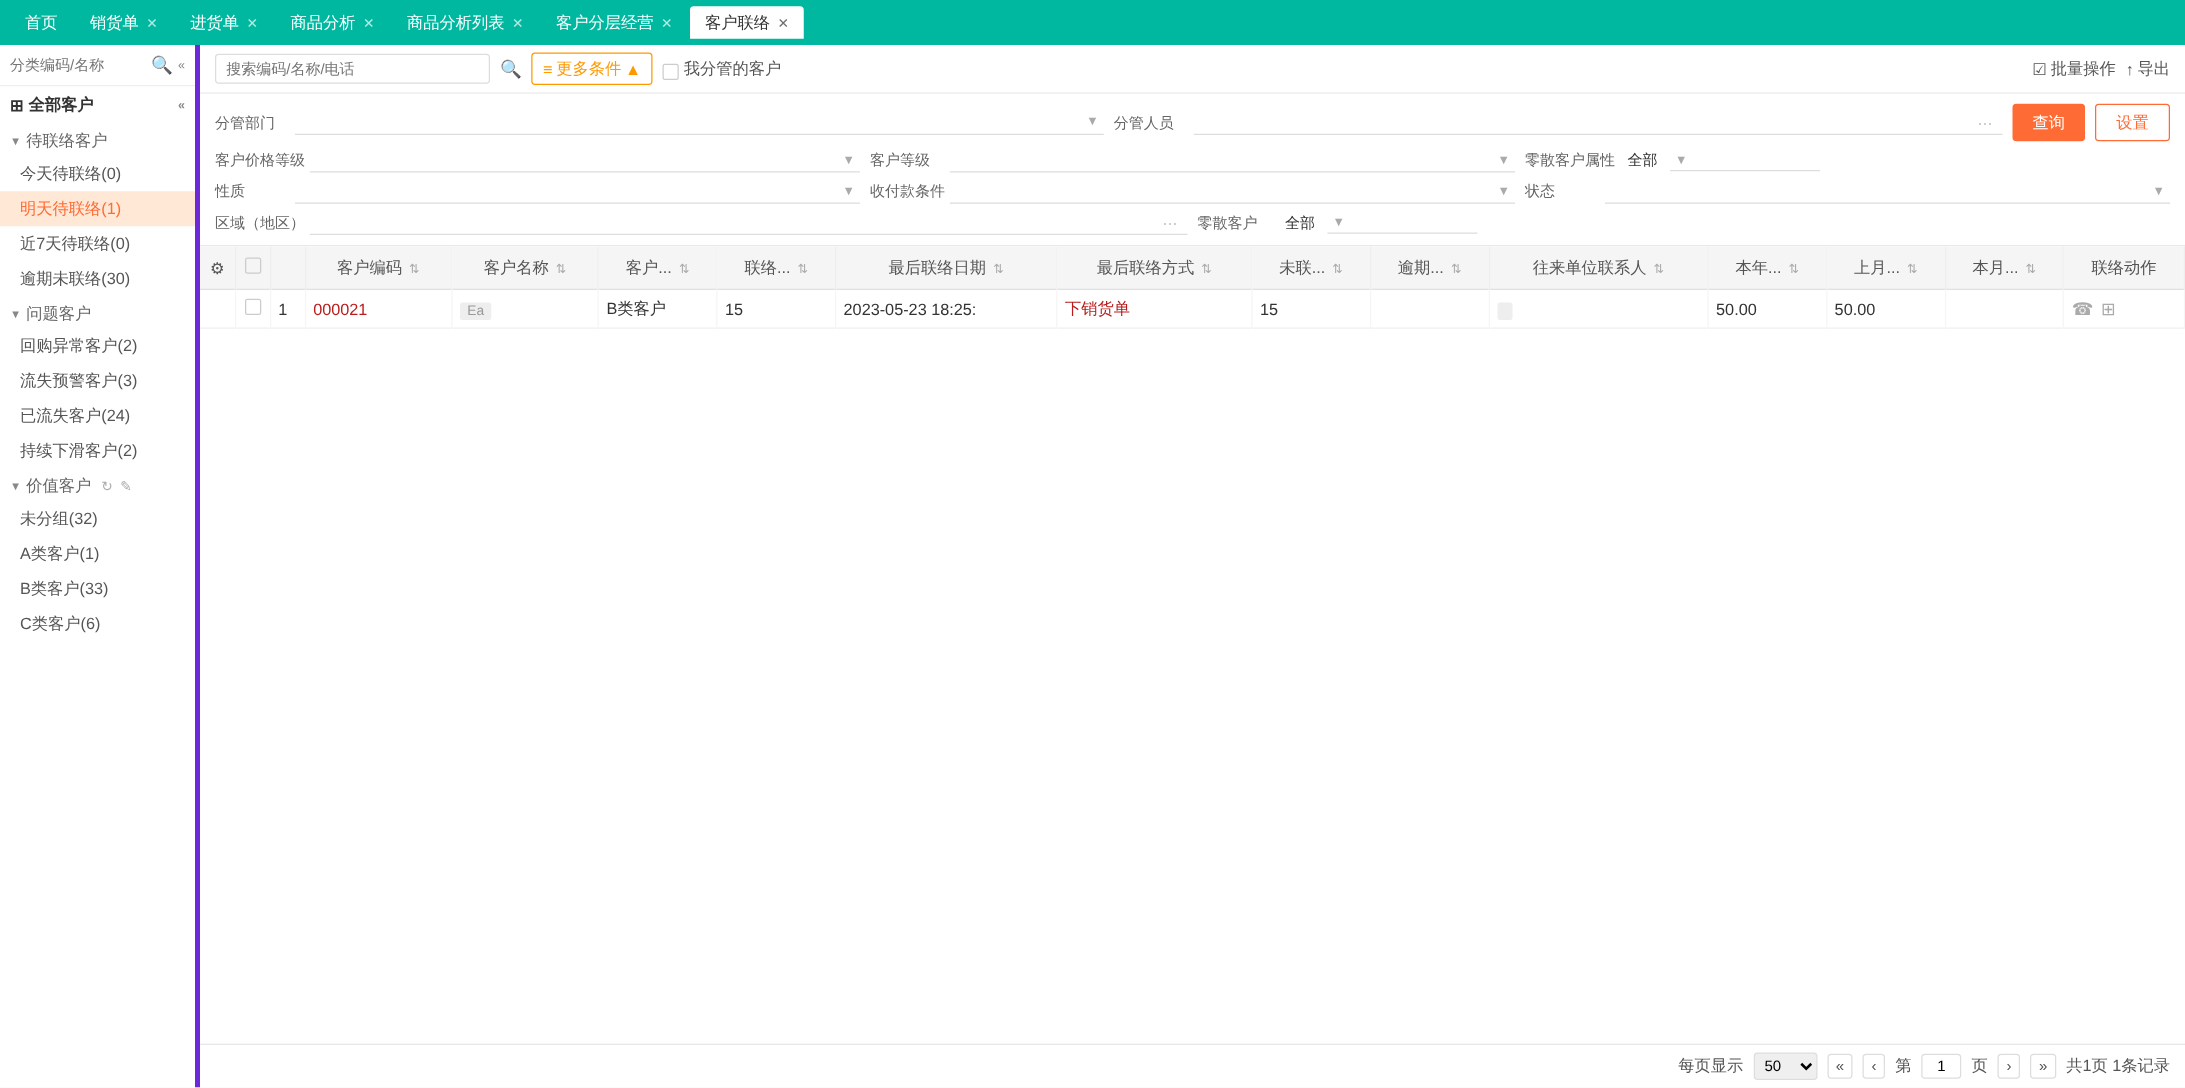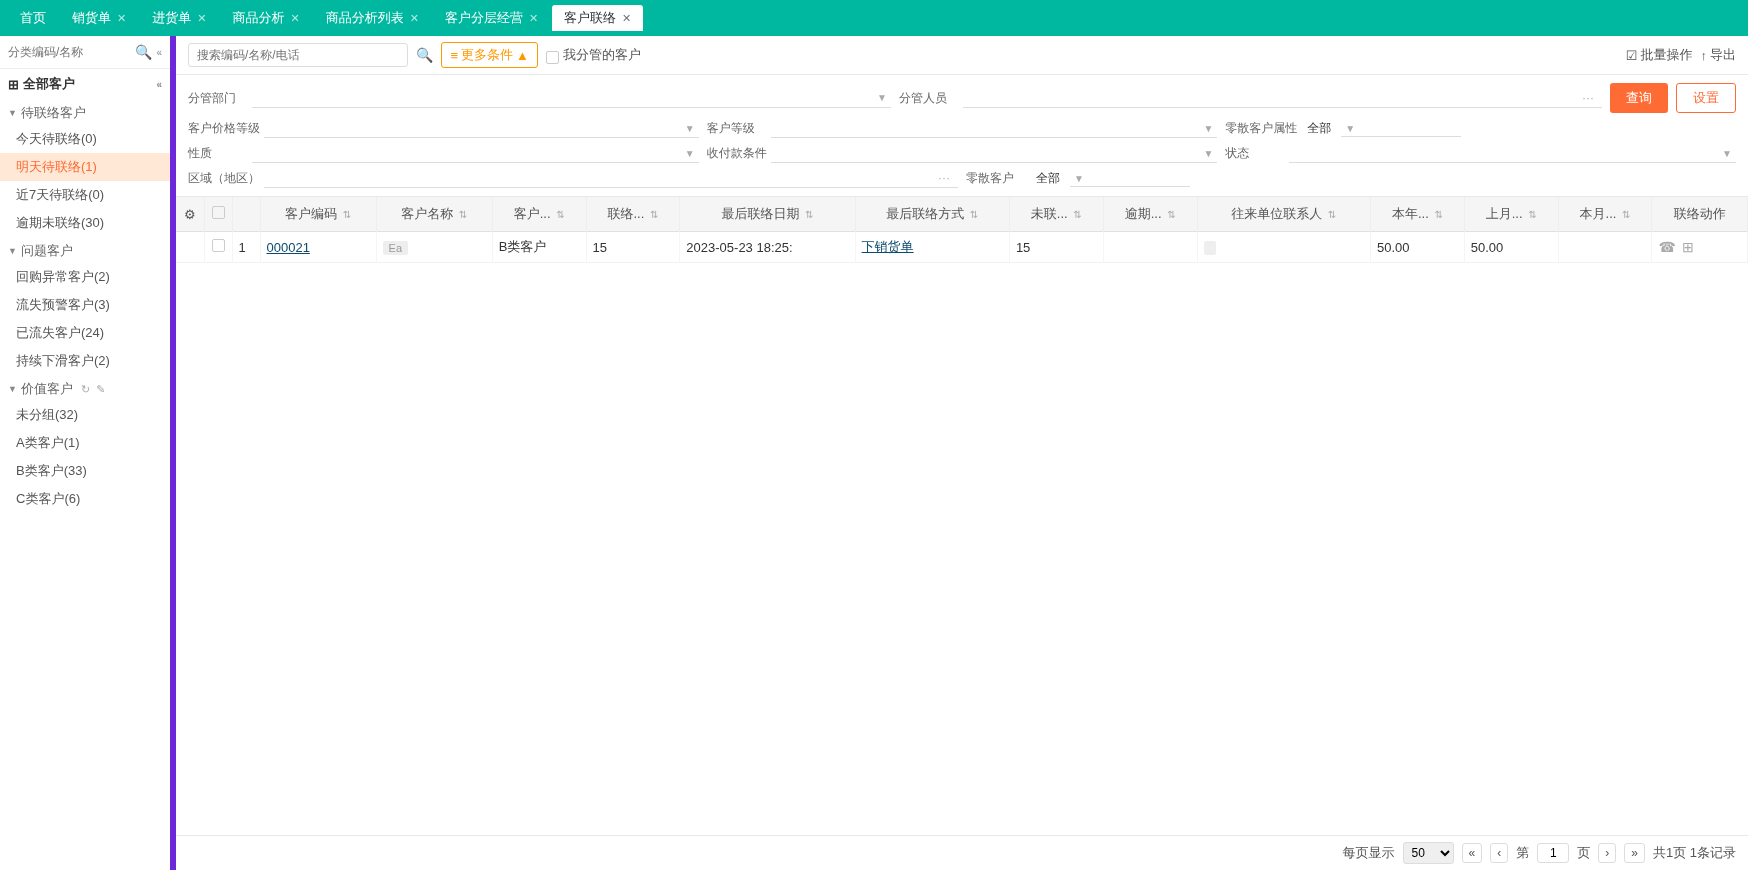--- a/index.html
+++ b/index.html
@@ -28,23 +28,23 @@
     .nav-home { background: transparent; }
 
     
     .main-layout {
       display: flex;
       height: calc(100vh - 36px);
     }
 
     
     .sidebar {
-      width: 176px;
+      width: 160px;
       background: #fff;
-      border-right: 6px solid #6d28d9;
+      border-right: 4px solid #6d28d9;
       overflow-y: auto;
       flex-shrink: 0;
     }
     .sidebar-search {
       padding: 8px;
       display: flex;
       align-items: center;
       border-bottom: 1px solid #eee;
       gap: 4px;
     }
@@ -227,21 +227,21 @@
     thead th .col-sort { color: #aaa; font-size: 10px; margin-left: 2px; }
     tbody tr {
       border-bottom: 1px solid #f0f0f0;
     }
     tbody td {
       padding: 6px 6px;
       color: #333;
       white-space: nowrap;
       border-right: 1px solid #f5f5f5;
     }
-    .link-text { color: #0c4a6e; cursor: pointer; text-decoration: underline; }
+    .link-text { color: #b91c1c; cursor: pointer; }
     .action-icons { display: flex; gap: 6px; align-items: center; }
     .action-icon { color: #aaa; cursor: pointer; font-size: 14px; }
 
     
     .footer {
       background: #fff;
       border-top: 1px solid #e8e8e8;
       padding: 6px 12px;
       display: flex;
       align-items: center;

